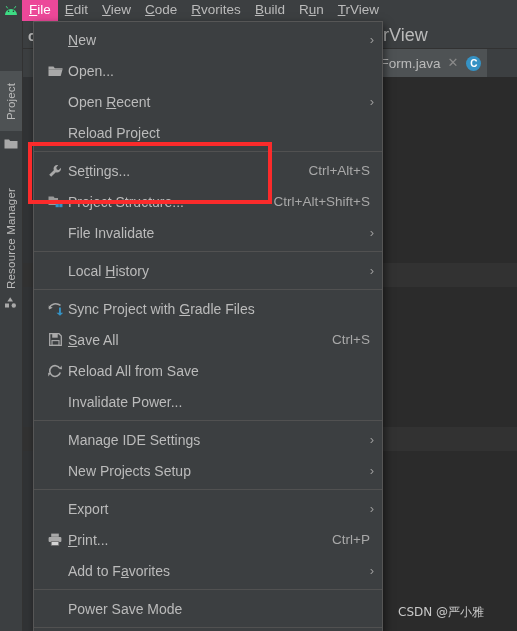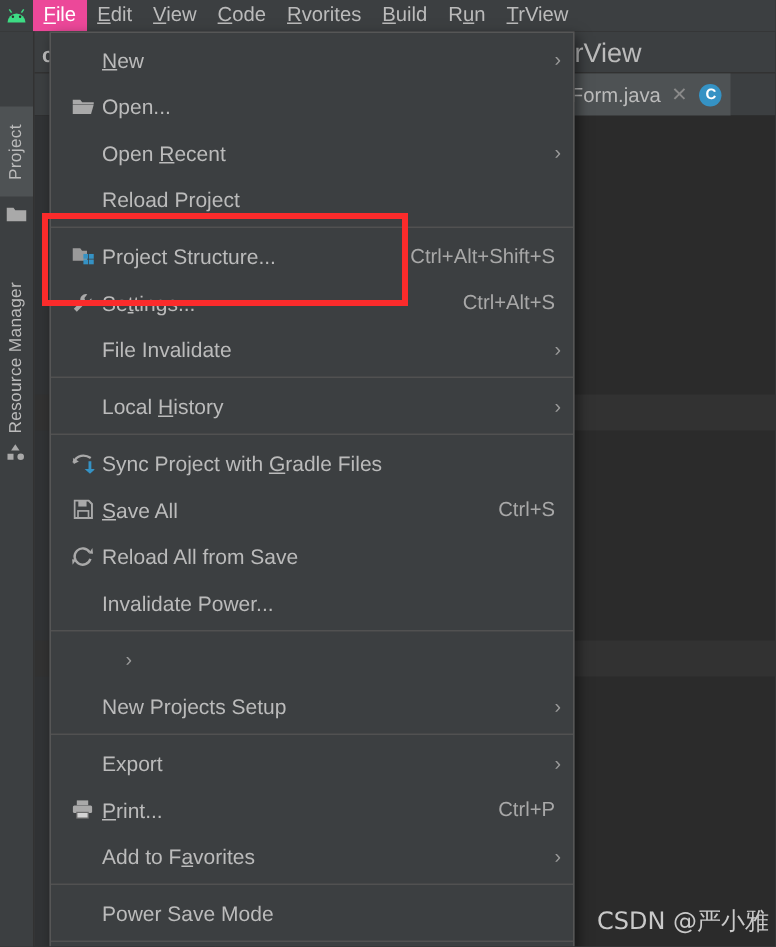--- a/index.html
+++ b/index.html
@@ -115,21 +115,21 @@
   .sep{height:1px;background:#515151;margin:3px 0;}
 
   
   .redbox{
     position:absolute;left:28px;top:142px;width:244px;height:62px;
     border:4px solid #fb2b2b;box-sizing:border-box;pointer-events:none;
   }
 
   
   .watermark{
-    position:absolute;left:398px;top:604px;font-size:16px;color:#c9c9c9;
+    position:absolute;left:398px;top:604px;font-size:12px;color:#c9c9c9;
     white-space:nowrap;font-family:"DejaVu Sans",sans-serif;
   }
 </style>
 </head>
 <body>
 
 <div id="app">
 
   <div class="menubar">
     <div class="android-logo">
@@ -246,41 +246,41 @@
     <div class="mi">
       <span class="ico"></span>
       <span class="lbl">Reload Project</span>
       <span class="arw"></span>
     </div>
 
     <div class="sep"></div>
 
     <div class="mi">
       <span class="ico">
+        <svg width="14" height="14" viewBox="0 0 14 14">
+          <path d="M10.2 1.1 a3.8 3.8 0 0 0-4.4 5.1 L1.2 10.8 l2 2 4.6-4.6 a3.8 3.8 0 0 0 5.1-4.4 l-2.2 2.2 -1.9-.5 -.5-1.9 z" fill="#a9a9a9"></path>
+        </svg>
+      </span>
+      <span class="lbl">Se<u>t</u>tings...</span>
+      <span class="sc">Ctrl+Alt+S</span>
+    </div>
+    <div class="mi">
+      <span class="ico">
         <svg width="15" height="13" viewBox="0 0 15 13">
           <path d="M0.5 1.5 h5 l1.2 1.6 h3.3 v6.8 h-9.5 z" fill="#9a9a9a"></path>
           <rect x="7.6" y="5.3" width="3.2" height="3.2" fill="#3592c4"></rect>
           <rect x="11.3" y="5.3" width="3.2" height="3.2" fill="#3592c4"></rect>
           <rect x="7.6" y="9" width="3.2" height="3.2" fill="#3592c4"></rect>
           <rect x="11.3" y="9" width="3.2" height="3.2" fill="#3592c4"></rect>
         </svg>
       </span>
       <span class="lbl">Project Structure...</span>
       <span class="sc">Ctrl+Alt+Shift+S</span>
     </div>
     <div class="mi">
-      <span class="ico">
-        <svg width="14" height="14" viewBox="0 0 14 14">
-          <path d="M10.2 1.1 a3.8 3.8 0 0 0-4.4 5.1 L1.2 10.8 l2 2 4.6-4.6 a3.8 3.8 0 0 0 5.1-4.4 l-2.2 2.2 -1.9-.5 -.5-1.9 z" fill="#a9a9a9"></path>
-        </svg>
-      </span>
-      <span class="lbl">Se<u>t</u>tings...</span>
-      <span class="sc">Ctrl+Alt+S</span>
-    </div>
-    <div class="mi">
       <span class="ico"></span>
       <span class="lbl">File Invalidate</span>
       <span class="arw">›</span>
     </div>
 
     <div class="sep"></div>
 
     <div class="mi">
       <span class="ico"></span>
       <span class="lbl">Local <u>H</u>istory</span>
@@ -325,20 +325,21 @@
     <div class="mi">
       <span class="ico"></span>
       <span class="lbl">Invalidate Power...</span>
       <span class="arw"></span>
     </div>
 
     <div class="sep"></div>
 
     <div class="mi">
       <span class="ico"></span>
+      <span class="lbl">Manage IDE Settings</span>
       <span class="arw">›</span>
     </div>
     <div class="mi">
       <span class="ico"></span>
       <span class="lbl">New Projects Setup</span>
       <span class="arw">›</span>
     </div>
 
     <div class="sep"></div>
 

